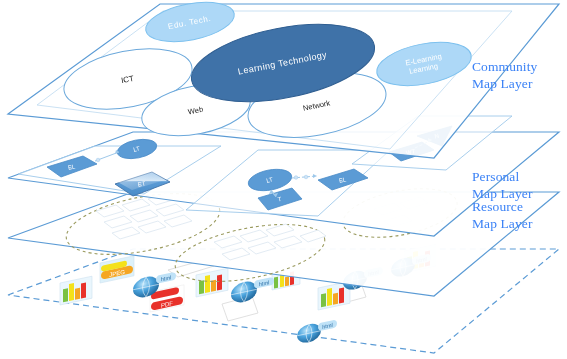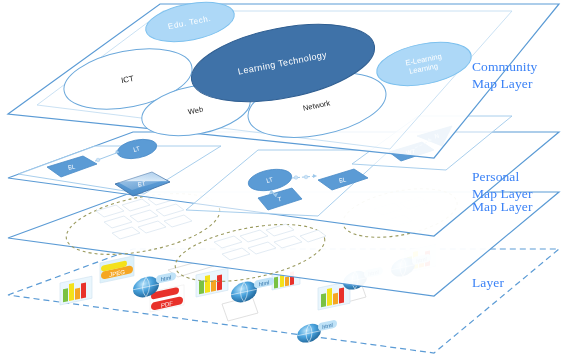--- a/index.html
+++ b/index.html
@@ -296,19 +296,19 @@
 
   <div class="layer-label" id="label-community">
     <span>Community</span>
     <span>Map Layer</span>
   </div>
   <div class="layer-label" id="label-personal">
     <span>Personal</span>
     <span>Map Layer</span>
   </div>
   <div class="layer-label" id="label-resource">
+    <span>Resource</span>
     <span>Map Layer</span>
   </div>
   <div class="layer-label" id="label-contents">
-    <span>Layer</span>
   </div>
 
 </div>
 
 </body></html>

